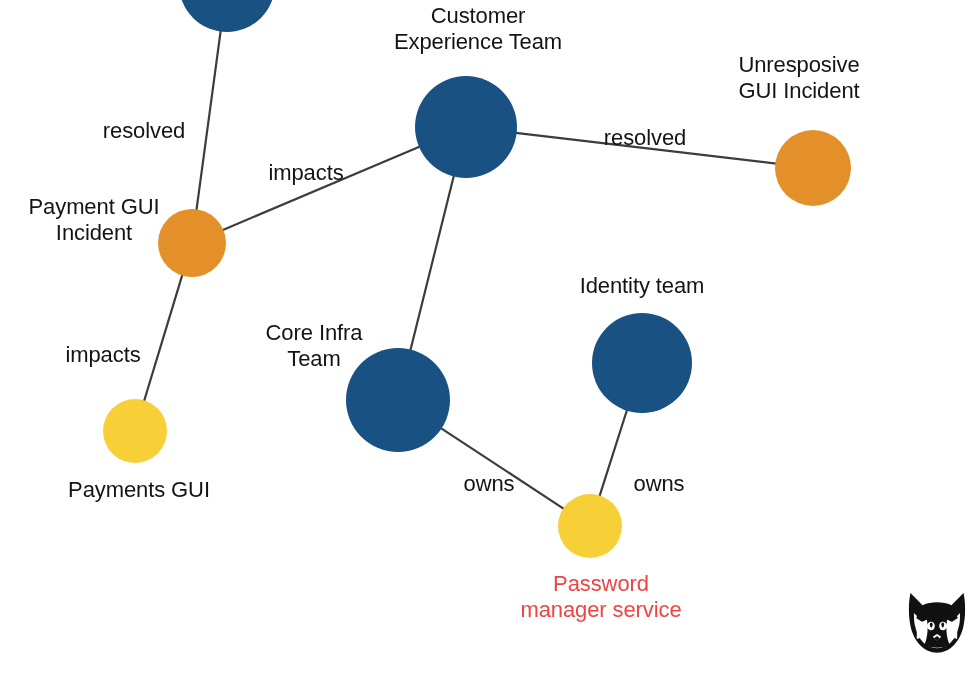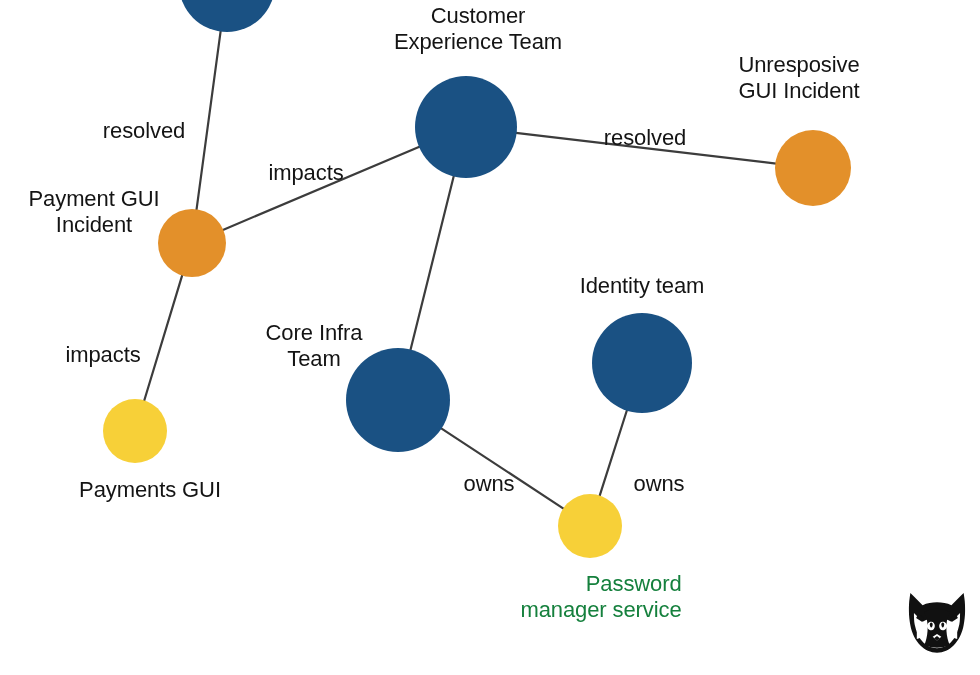--- a/index.html
+++ b/index.html
@@ -91,27 +91,27 @@
       <div class="edge-label" style="left: 144px; top: 111px; color: rgb(20, 20, 20);">resolved</div>
       <div class="edge-label" style="left: 306px; top: 153px; color: rgb(20, 20, 20);">impacts</div>
       <div class="edge-label" style="left: 645px; top: 118px; color: rgb(20, 20, 20);">resolved</div>
       <div class="edge-label" style="left: 103px; top: 335px; color: rgb(20, 20, 20); text-align: right;">impacts</div>
       <div class="edge-label" style="left: 489px; top: 464px; color: rgb(20, 20, 20);">owns</div>
       <div class="edge-label" style="left: 659px; top: 464px; color: rgb(20, 20, 20);">owns</div>
       <div class="node-label" style="left: 478px; top: 29px; color: rgb(20, 20, 20);">Customer
 Experience Team</div>
       <div class="node-label" style="left: 799px; top: 78px; color: rgb(20, 20, 20);">Unresposive
 GUI Incident</div>
-      <div class="node-label" style="left: 94px; top: 212px; color: rgb(20, 20, 20);">Payment GUI
+      <div class="node-label" style="left: 94px; top: 220px; color: rgb(20, 20, 20);">Payment GUI
 Incident</div>
-      <div class="node-label" style="left: 150px; top: 490px; color: rgb(20, 20, 20);">Payments GUI</div>
+      <div class="node-label" style="left: 139px; top: 490px; color: rgb(20, 20, 20);">Payments GUI</div>
       <div class="node-label" style="left: 306px; top: 346px; color: rgb(20, 20, 20); margin-left: 8px;">Core Infra
 Team</div>
       <div class="node-label" style="left: 642px; top: 286px; color: rgb(20, 20, 20);">Identity team</div>
-      <div class="node-label" style="left: 601px; top: 597px; color: #15803d; text-align: right;">Password
+      <div class="node-label" style="left: 601px; top: 597px; color: #ef4444;">Password
 manager service</div>
     </div>
 
   <svg id="brand-logo" viewBox="0 0 100 100" style="left: 901px; top: 585px;">
     <path fill="#111111" d="M50 94c-9 0-17-4-23-10C20 77 15 67 13 56c-1-6-2-13-2-20 0-6 0-12 1-18l1-7 5 5 12 12c6-3 13-4 20-4s14 1 20 4L82 16l5-5 1 7c1 6 1 12 1 18 0 7-1 14-2 20-2 11-7 21-14 28-6 6-14 10-23 10z"></path>
     <path fill="#ffffff" d="M50 88c-7 0-14-3-19-8-6-6-10-15-12-25-1-5-1-11-1-16l9 9 3 3 4-2c5-2 10-3 16-3s11 1 16 3l4 2 3-3 9-9c0 5 0 11-1 16-2 10-6 19-12 25-5 5-12 8-19 8z"></path>
     <path fill="#111111" d="M50 33c-5 0-10 1-15 3l-3 2 2 4c2 5 3 11 3 17 0 7-1 14-3 20l-2 5 4 1c4 1 9 2 14 2s10-1 14-2l4-1-2-5c-2-6-3-13-3-20 0-6 1-12 3-17l2-4-3-2c-5-2-10-3-15-3z"></path>
     <path fill="#111111" d="M24 40l8 6-3 5-8-5z"></path>
     <path fill="#111111" d="M76 40l-8 6 3 5 8-5z"></path>
     <path fill="#ffffff" d="M36 57c0-3 3-6 6-6s5 3 5 6-2 6-5 6-6-3-6-6z"></path>

